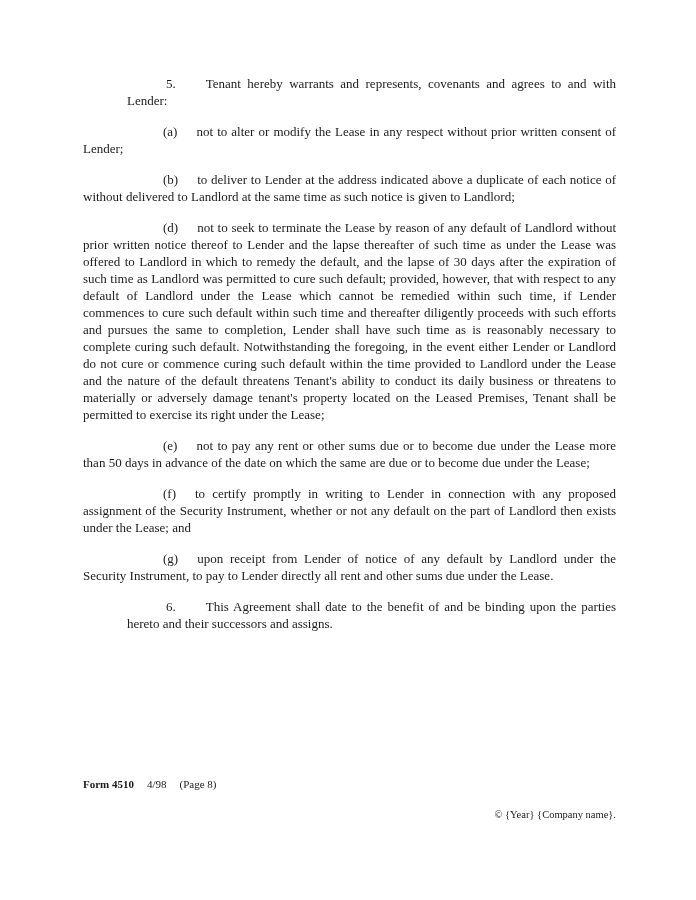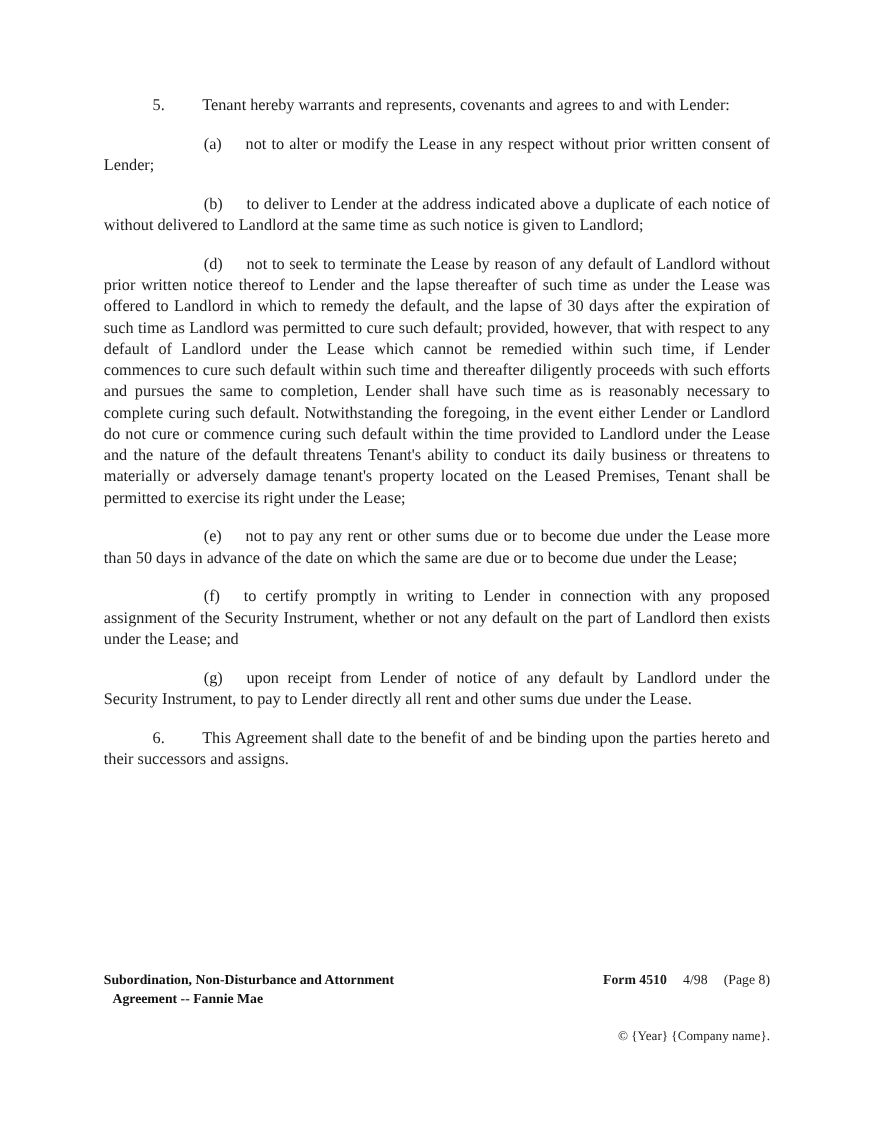--- a/index.html
+++ b/index.html
@@ -23,21 +23,21 @@
     top: 75px;
   }
   .para {
     margin: 0 0 14px 0;
     font-size: 13px;
     line-height: 17px;
     text-align: justify;
     color: #1c1c1c;
   }
   .para:last-child { margin-bottom: 0; }
-  .para.level-1 { text-indent: 39px; }
+  .para.level-1 { text-indent: 39px; margin-left: 44px; }
   .para.level-2 { text-indent: 80px; }
   .gap-1 { display: inline-block; width: 30px; }
   .gap-2 { display: inline-block; width: 19px; }
   .footer {
     position: absolute;
     left: 83px;
     right: 80px;
     top: 777px;
     font-size: 11px;
     line-height: 15px;
@@ -87,24 +87,20 @@
     <p class="para level-2"><span>(f)</span><span class="gap-2"></span><span>to certify promptly in writing to Lender in connection with any proposed assignment of the Security Instrument, whether or not any default on the part of Landlord then exists under the Lease; and</span></p>
 
     <p class="para level-2"><span>(g)</span><span class="gap-2"></span><span>upon receipt from Lender of notice of any default by Landlord under the Security Instrument, to pay to Lender directly all rent and other sums due under the Lease.</span></p>
 
     <p class="para level-1"><span>6.</span><span class="gap-1"></span><span>This Agreement shall date to the benefit of and be binding upon the parties hereto and their successors and assigns.</span></p>
 
   </div>
 
   <div class="footer">
     <div class="footer-row">
-      <div class="footer-left">
-        <div class="line1">Subordination, Non-Disturbance and Attornment</div>
-        <div class="line2">Agreement -- Fannie Mae</div>
-      </div>
       <div class="footer-right">
         <span class="form-number">Form 4510</span>
         <span class="form-date">4/98</span>
         <span class="page-label">(Page 8)</span>
       </div>
     </div>
     <div class="copyright-row">© {Year} {Company name}.</div>
   </div>
 
 </div>

